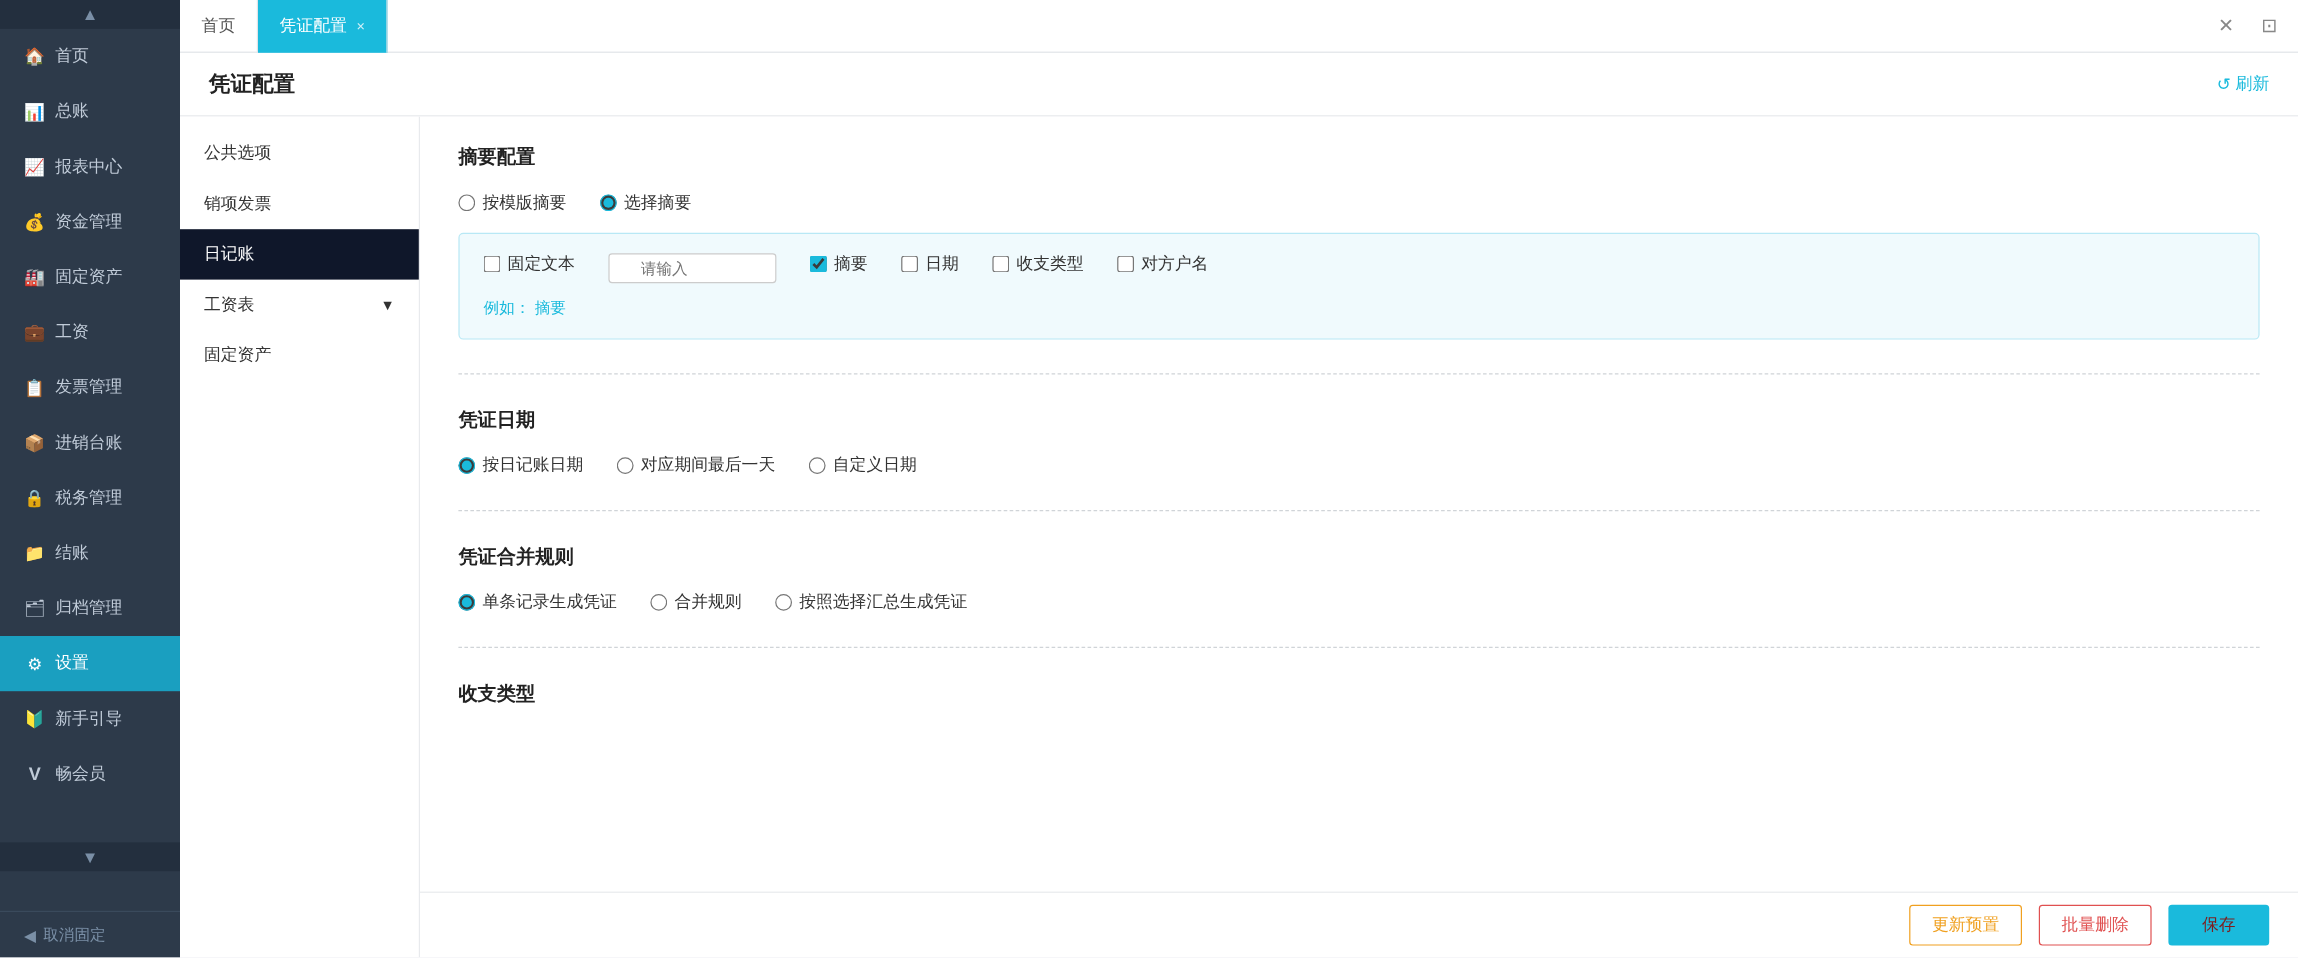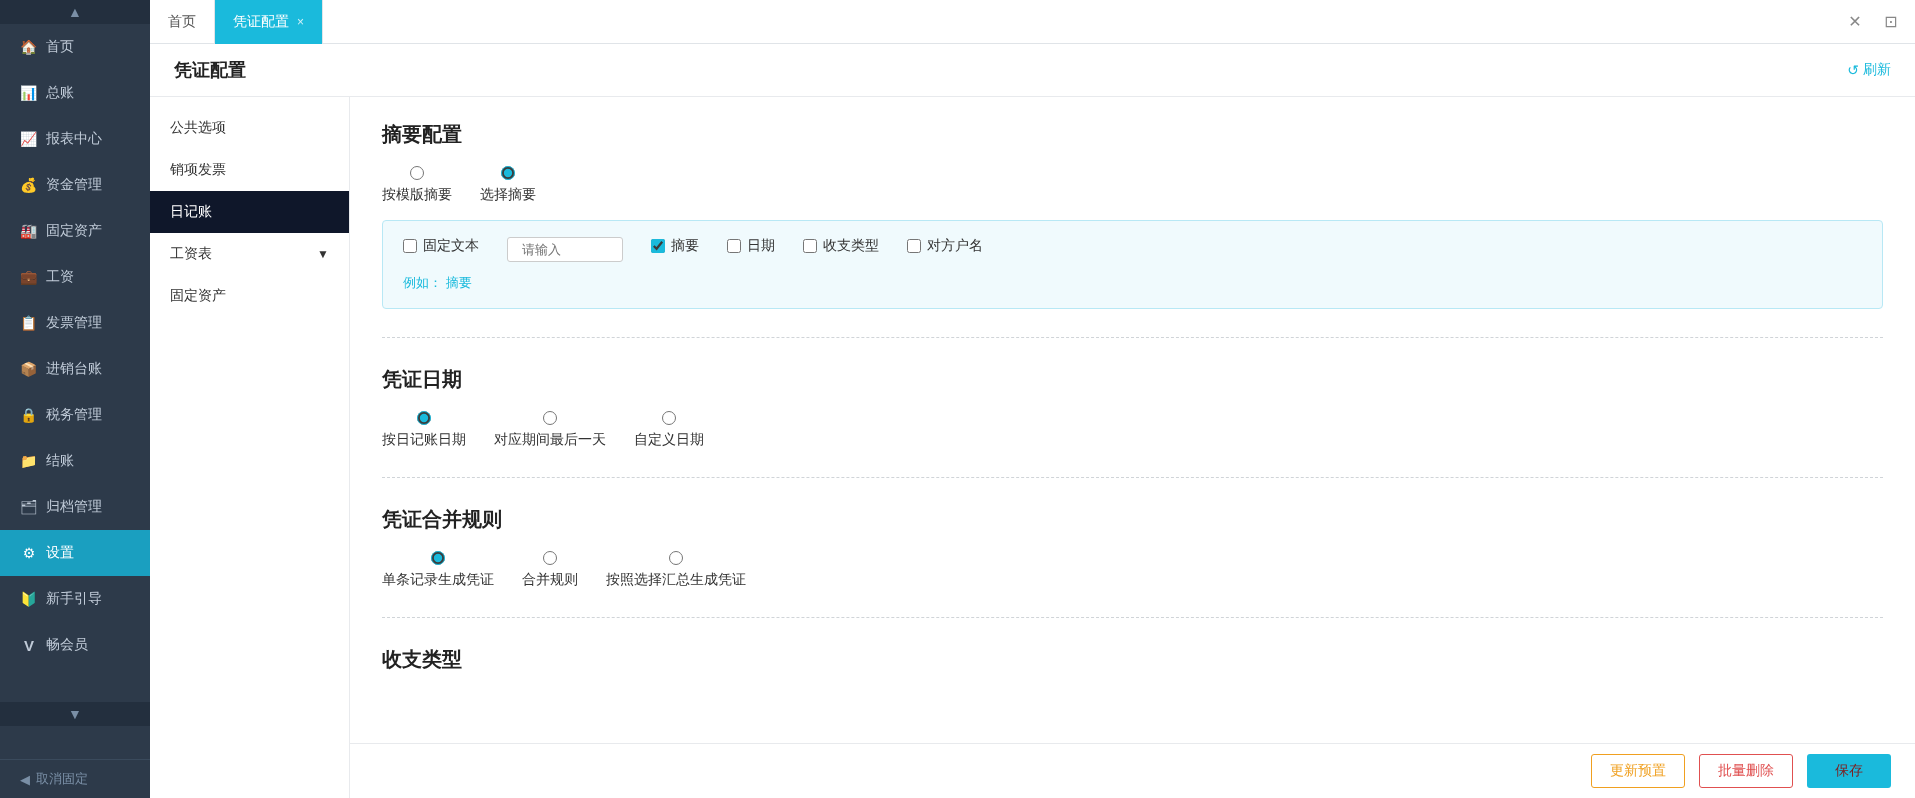--- a/index.html
+++ b/index.html
@@ -41,34 +41,34 @@
     .left-nav { width: 200px; background: #fff; border-right: 1px solid #e8eaed; padding: 10px 0; flex-shrink: 0; }
     .left-nav-item { padding: 12px 20px; cursor: pointer; font-size: 14px; color: #333; display: flex; align-items: center; justify-content: space-between; }
     .left-nav-item.active { background: #0f172a; color: #fff; }
     .left-nav-item .arrow { font-size: 12px; }
 
     
     .right-content { flex: 1; overflow-y: auto; padding: 24px 32px; background: #fff; position: relative; }
 
     
     .section { margin-bottom: 0; }
-    .section-title { font-size: 20px; font-weight: 600; color: #222; margin-bottom: 18px; }
+    .section-title { font-size: 16px; font-weight: 600; color: #222; margin-bottom: 18px; }
     .section-divider { border: none; border-top: 1px dashed #d0d4d8; margin: 28px 0; }
 
     
     .radio-group { display: flex; align-items: center; gap: 28px; margin-bottom: 16px; }
-    .radio-item { display: flex; align-items: center; gap: 6px; cursor: pointer; font-size: 14px; color: #333; flex-direction: column; }
+    .radio-item { display: flex; align-items: center; gap: 6px; cursor: pointer; font-size: 14px; color: #333; }
     .radio-item input[type="radio"] { accent-color: #1abadc; width: 14px; height: 14px; cursor: pointer; }
 
     
     .checkbox-options-box { background: #f0fafd; border: 1px solid #b8e8f5; border-radius: 4px; padding: 16px 20px; margin-top: 8px; }
     .checkbox-row { display: flex; align-items: flex-start; gap: 28px; flex-wrap: wrap; }
     .checkbox-item { display: flex; align-items: center; gap: 6px; font-size: 14px; color: #333; cursor: pointer; }
     .checkbox-item input[type="checkbox"] { accent-color: #1abadc; width: 14px; height: 14px; cursor: pointer; }
-    .text-input-inline { border: 1px solid #ccc; border-radius: 3px; padding: 4px 14px; font-size: 13px; width: 116px; color: #999; outline: none; }
+    .text-input-inline { border: 1px solid #ccc; border-radius: 3px; padding: 4px 26px; font-size: 13px; width: 140px; color: #999; outline: none; }
     .example-text { color: #1abadc; font-size: 13px; margin-top: 12px; }
     .example-text span { color: #1abadc; }
 
     
     .bottom-bar { position: absolute; bottom: 0; right: 0; left: 0; padding: 10px 24px; background: #fff; border-top: 1px solid #e8eaed; display: flex; justify-content: flex-end; align-items: center; gap: 14px; z-index: 10; }
     .btn-update-preview { border: 1px solid #f0a020; color: #f0a020; background: #fff; padding: 7px 18px; border-radius: 3px; cursor: pointer; font-size: 14px; }
     .btn-batch-delete { border: 1px solid #e05050; color: #e05050; background: #fff; padding: 7px 18px; border-radius: 3px; cursor: pointer; font-size: 14px; }
     .btn-save { background: #1abadc; color: #7f1d1d; padding: 8px 28px; border-radius: 3px; cursor: pointer; font-size: 14px; border: none; font-weight: 500; }
 
     

